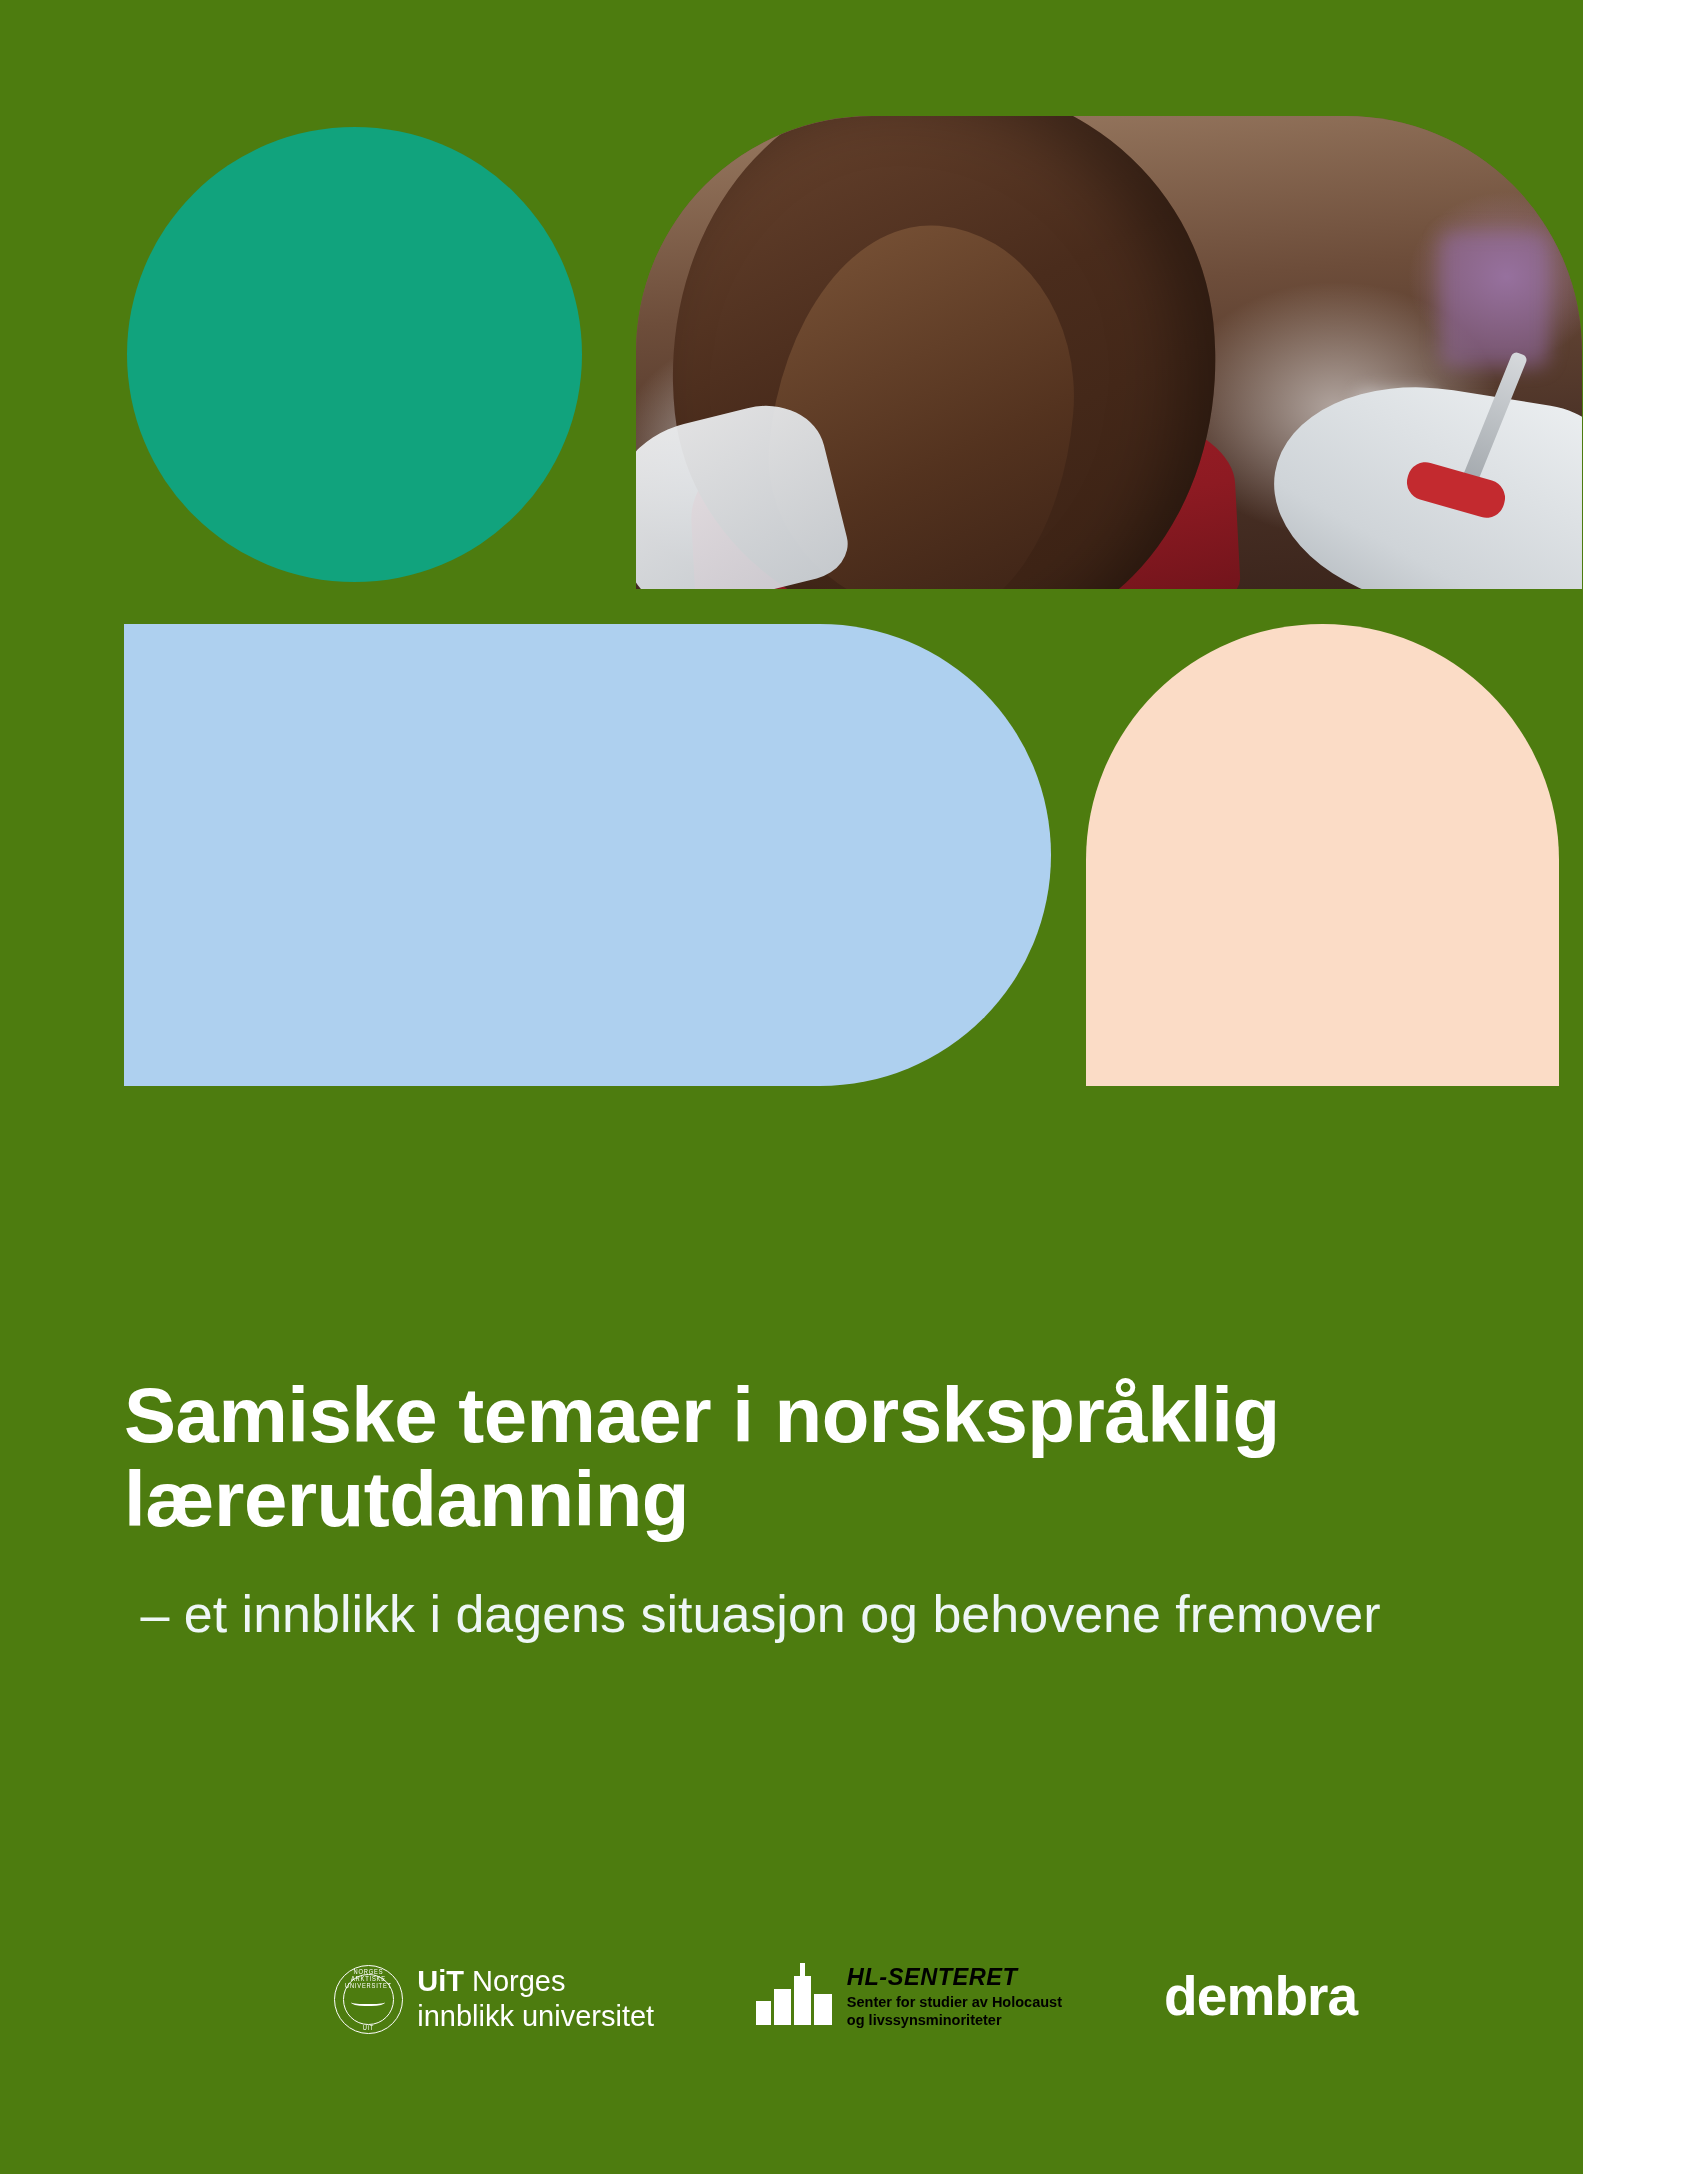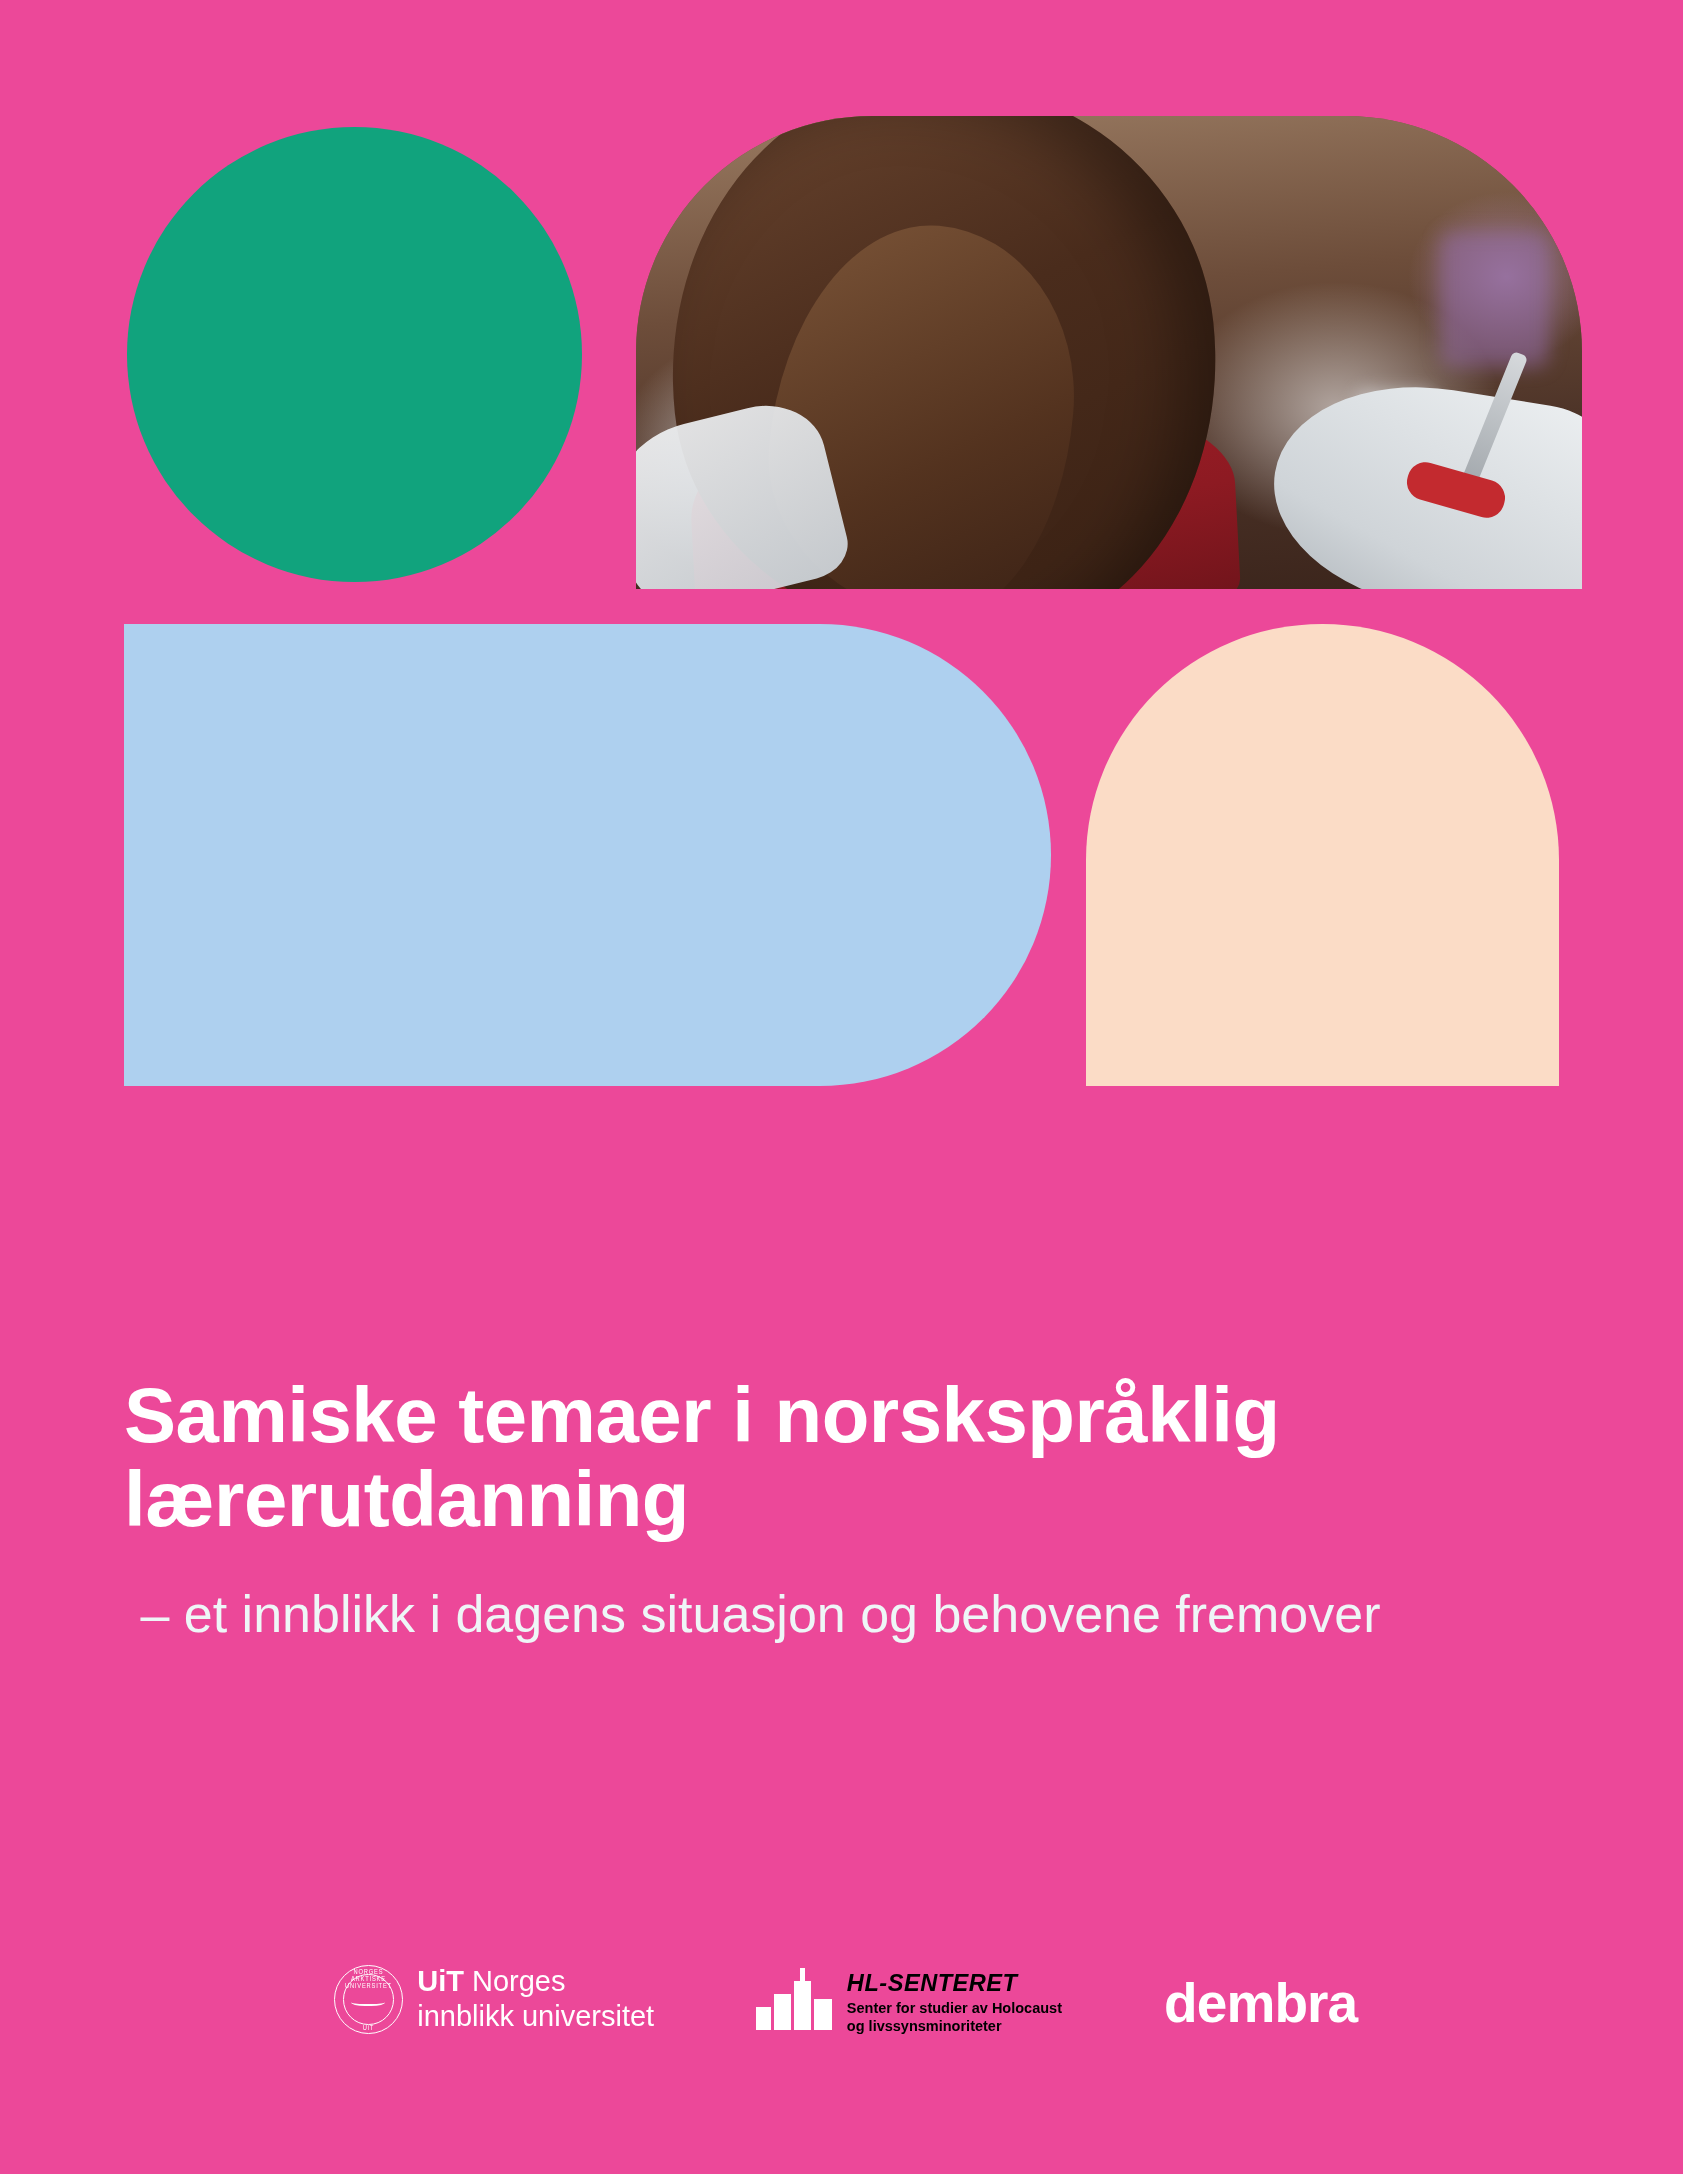--- a/index.html
+++ b/index.html
@@ -5,24 +5,25 @@
   html, body {
     margin: 0;
     padding: 0;
     background: #ffffff;
   }
   body {
     font-family: "Liberation Sans", sans-serif;
   }
   .page {
     position: relative;
-    width: 1683px;
+    width: 1563px;
     height: 2175px;
-    background: #ec4899;
+    background: #4d7c0f;
     overflow: hidden;
+    padding-left: 20px;
   }
 
   
   .shapes {
     position: absolute;
     left: 0;
     top: 0;
     width: 1691px;
     height: 1182px;
   }
@@ -210,21 +211,21 @@
     font-weight: normal;
   }
 
   
   .logo-row {
     position: absolute;
     left: 0;
     top: 1964px;
     width: 1691px;
     display: flex;
-    align-items: flex-end;
+    align-items: flex-start;
     justify-content: center;
     gap: 102px;
   }
   .logo {
     display: flex;
     align-items: center;
     color: #ffffff;
   }
   .uit-seal {
     width: 67px;

